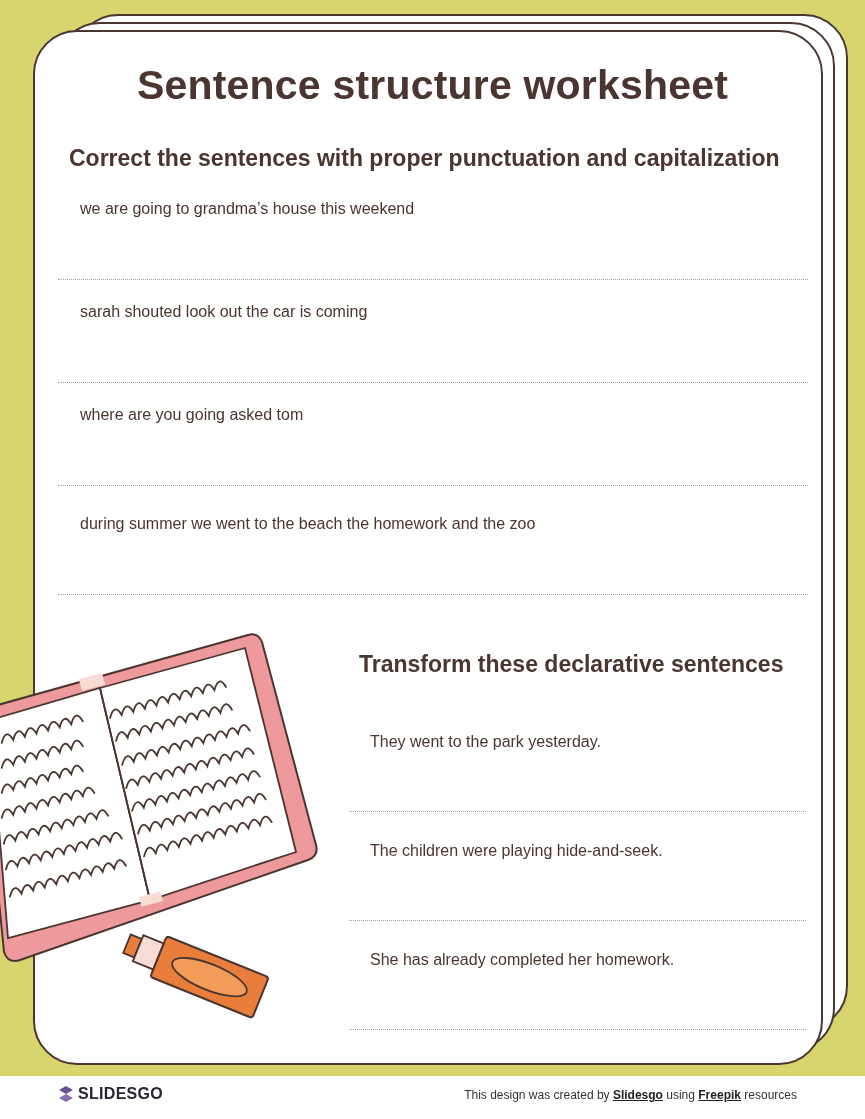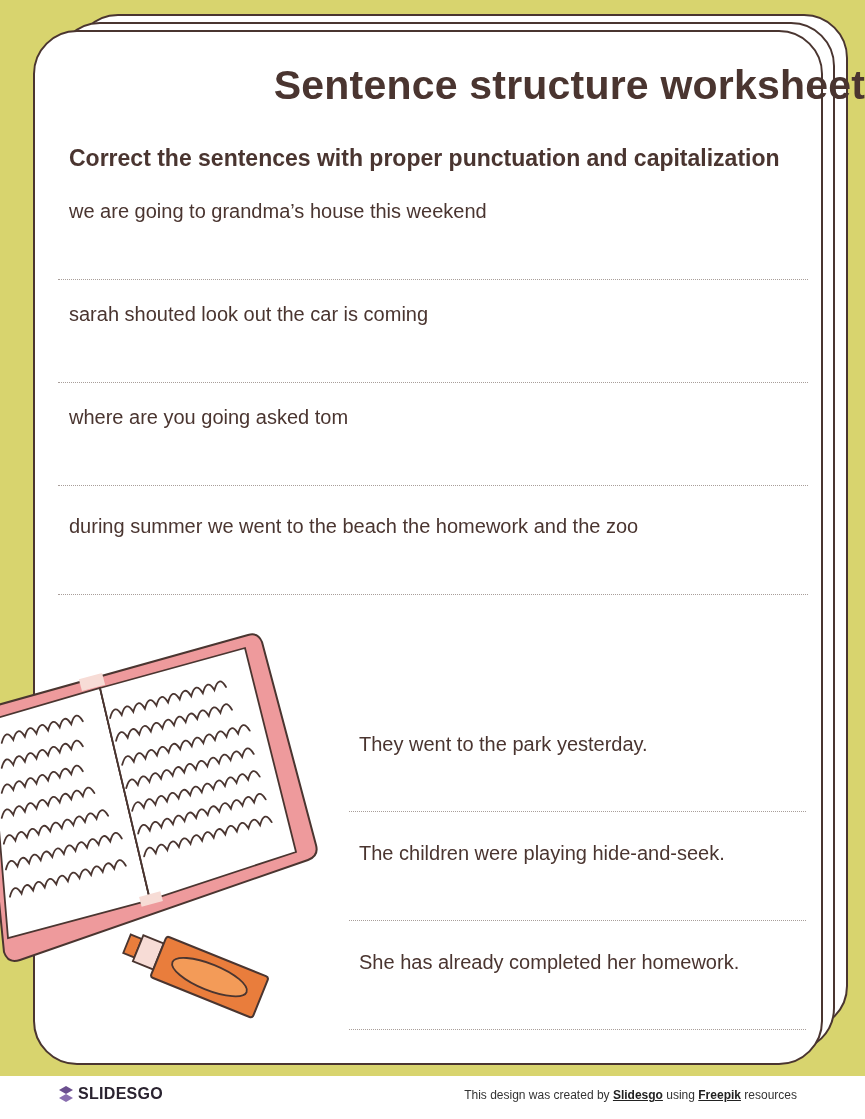--- a/index.html
+++ b/index.html
@@ -2,23 +2,23 @@
 <html><head>
 <meta charset="utf-8">
 <style>
   html, body { margin:0; padding:0; }
   body { width:865px; height:1119px; position:relative; overflow:hidden; background:#ffffff; font-family:"Liberation Sans", sans-serif; color:#4a3530; }
   .bg { position:absolute; left:0; top:0; width:865px; height:1076px; background:#d8d46e; }
   .sheet { position:absolute; background:#ffffff; border:2px solid #4a3530; box-sizing:border-box; }
   .sheet-3 { left:74px; top:14px; width:774px; height:1016px; border-radius:44px; }
   .sheet-2 { left:56px; top:22px; width:779px; height:1030px; border-radius:44px; }
   .sheet-1 { left:33px; top:30px; width:790px; height:1035px; border-radius:44px; }
-  .title { position:absolute; left:0; top:62px; width:865px; text-align:right; font-size:41px; font-weight:bold; color:#4a3530; letter-spacing:0.2px; }
+  .title { position:absolute; left:0; top:62px; width:865px; text-align:center; font-size:41px; font-weight:bold; color:#4a3530; letter-spacing:0.2px; }
   .h2 { position:absolute; font-size:23px; font-weight:bold; color:#4a3530; line-height:26px; }
-  .sent { position:absolute; font-size:20px; color:#4a3530; }
+  .sent { position:absolute; font-size:16px; color:#4a3530;margin-left:11px; }
   .line { position:absolute; height:0; border-top:1.5px dotted #a89e9a; }
   .illus { position:absolute; left:0; top:620px; width:340px; height:420px; }
   .footer { position:absolute; left:0; top:1076px; width:865px; height:43px; background:#ffffff; }
   .logo { position:absolute; left:58px; top:1085px; display:flex; align-items:center; gap:4px; }
   .logo-text { font-size:16px; font-weight:bold; color:#2a2330; letter-spacing:0.3px; }
   .credit { position:absolute; right:68px; top:1088px; font-size:12px; color:#333; }
   .credit a { color:#222; font-weight:bold; text-decoration:underline; }
 </style>
 </head>
 <body>
@@ -38,20 +38,21 @@
 <div class="sent" style="left:69px; top:303px;">sarah shouted look out the car is coming</div>
 <div class="line" style="left:58px; top:382px; width:750px;"></div>
 
 <div class="sent" style="left:69px; top:406px;">where are you going asked tom</div>
 <div class="line" style="left:58px; top:485px; width:750px;"></div>
 
 <div class="sent" style="left:69px; top:515px;">during summer we went to the beach the homework and the zoo</div>
 <div class="line" style="left:58px; top:594px; width:750px;"></div>
 
 <div class="h2" style="left:359px; top:651px;">
+  <div>Transform these declarative sentences</div>
 </div>
 
 <div class="sent" style="left:359px; top:733px;">They went to the park yesterday.</div>
 <div class="line" style="left:349px; top:811px; width:457px;"></div>
 
 <div class="sent" style="left:359px; top:842px;text-align:right;">The children were playing hide-and-seek.</div>
 <div class="line" style="left:349px; top:920px; width:457px;"></div>
 
 <div class="sent" style="left:359px; top:951px;">She has already completed her homework.</div>
 <div class="line" style="left:349px; top:1029px; width:457px;"></div>

